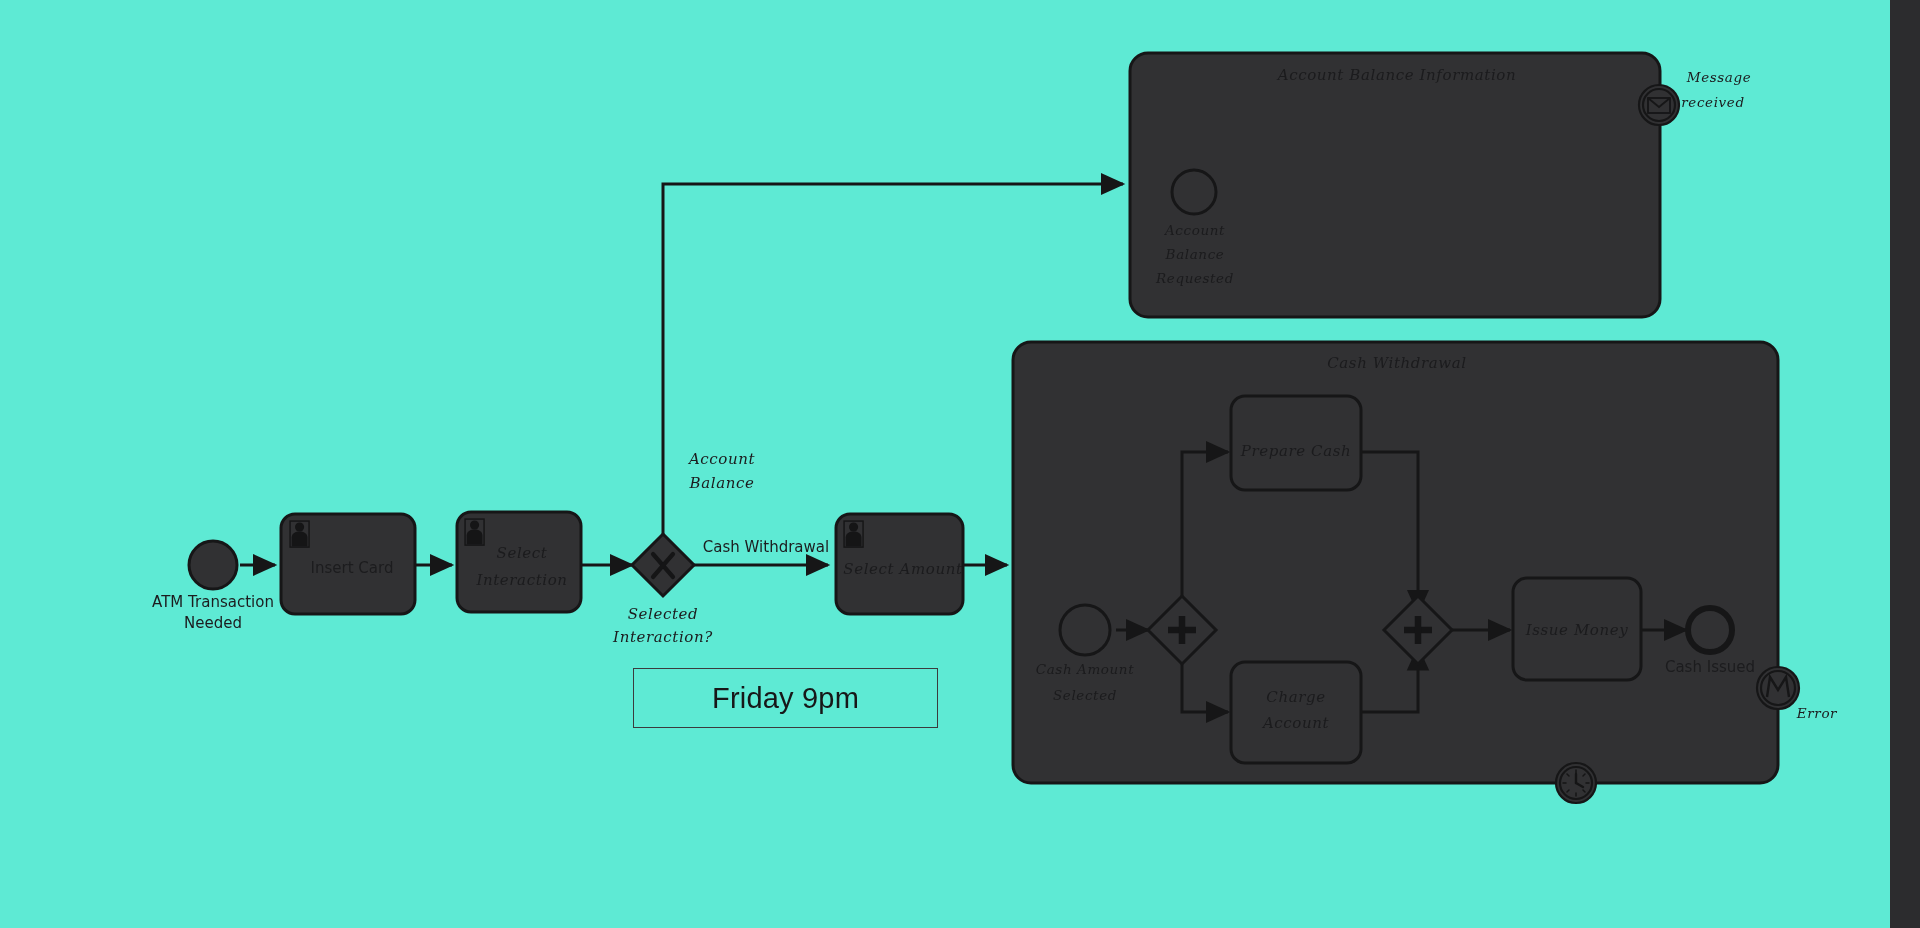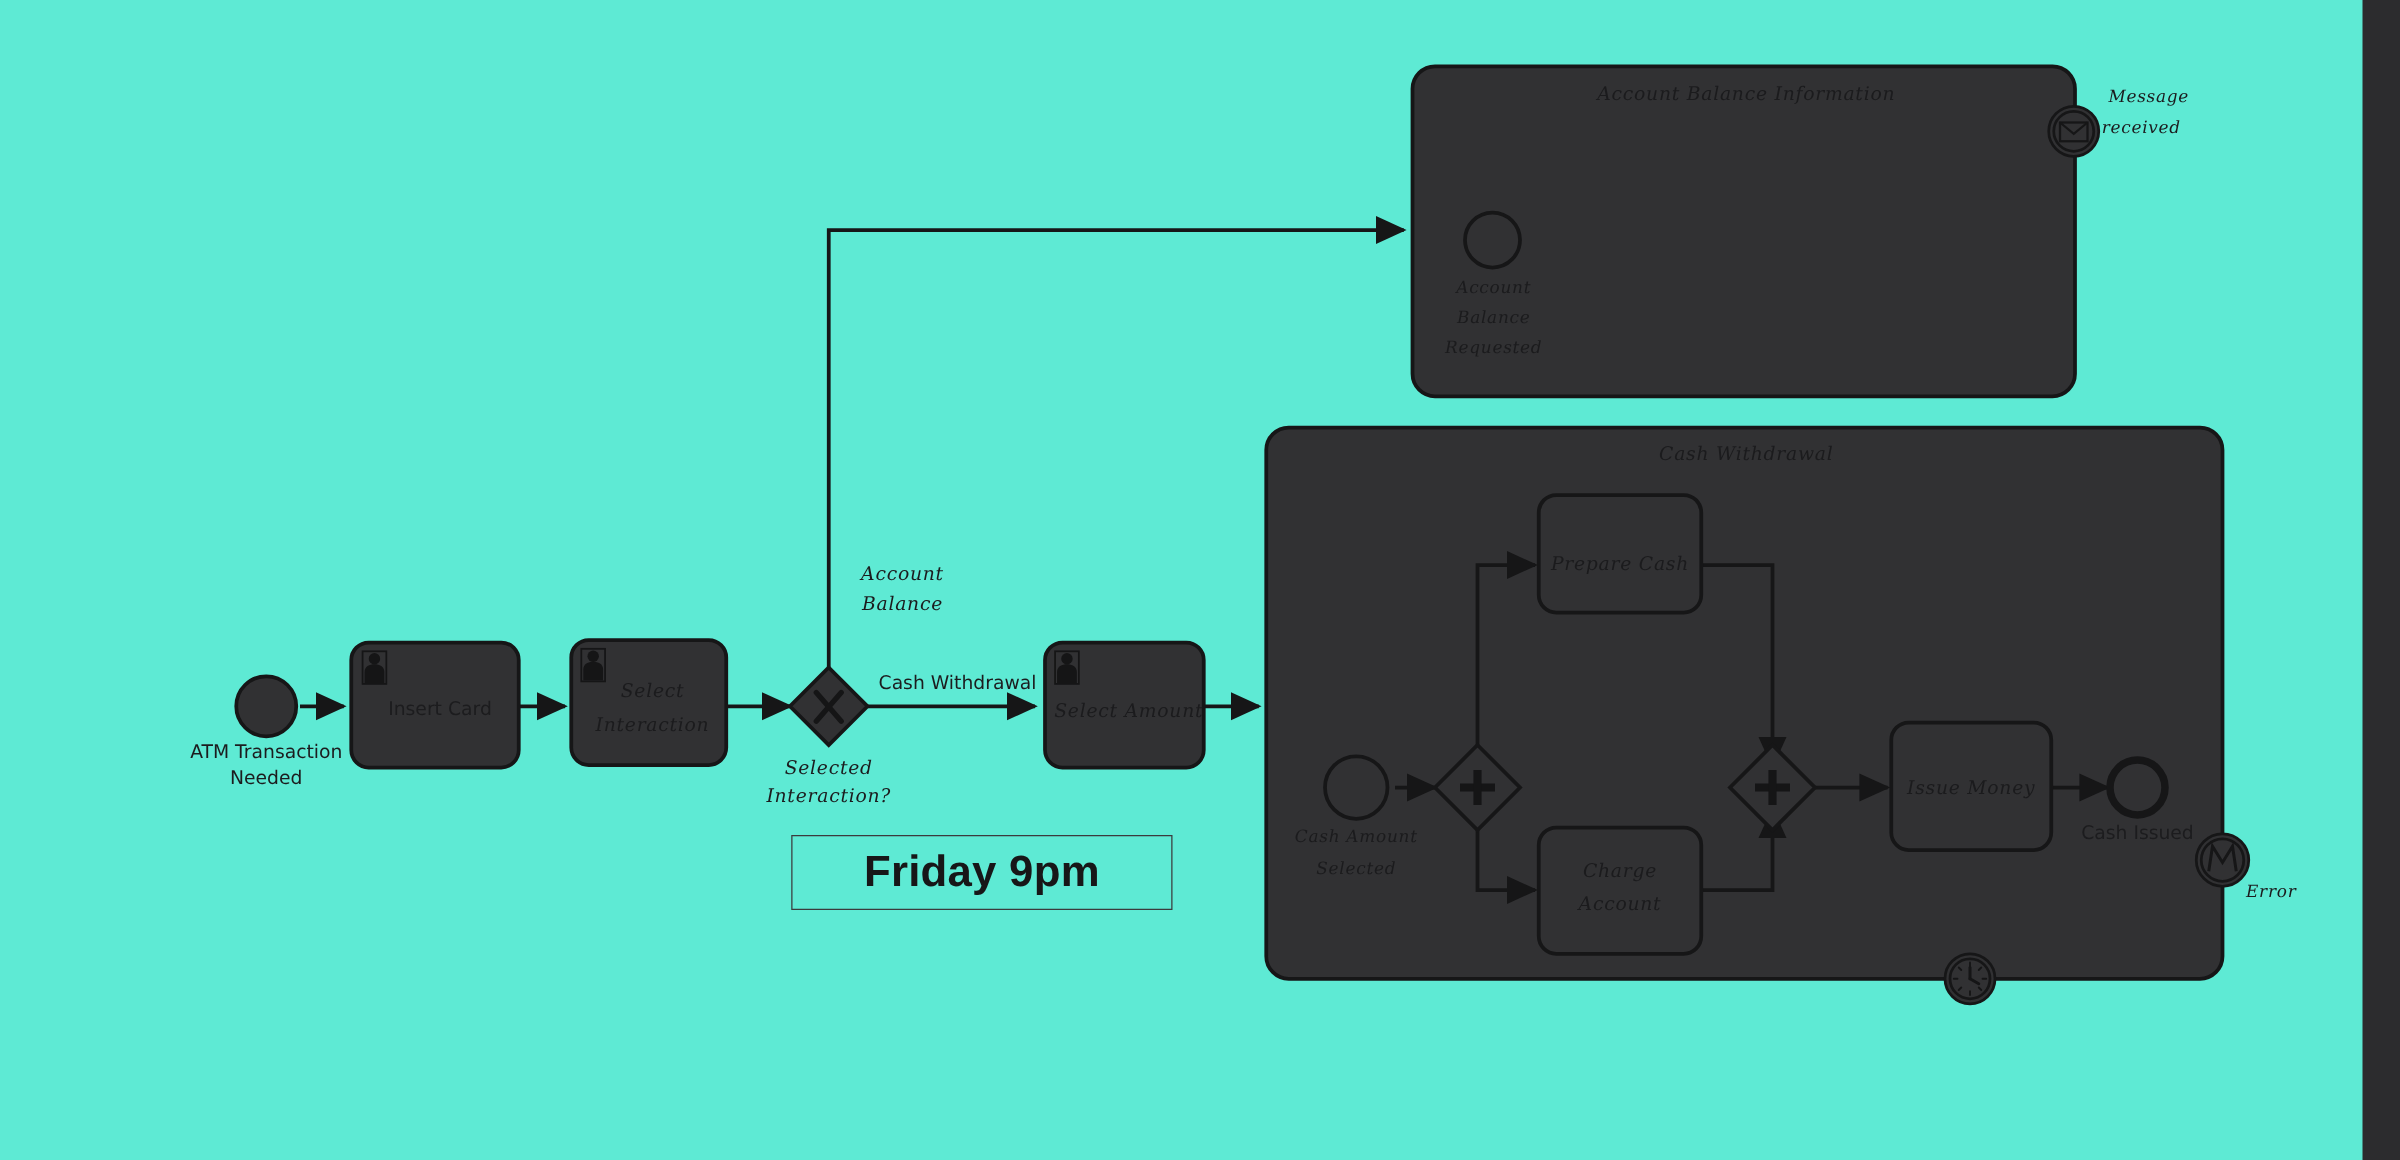--- a/index.html
+++ b/index.html
@@ -45,22 +45,22 @@
   .icon-stroke { fill: #151516; }
   #timebox {
     position: absolute;
     left: 633px; top: 668px;
     width: 305px; height: 60px;
     border: 1px solid #3b3b3d;
     display: flex; align-items: center; justify-content: center;
   }
   #timebox span {
     font-family: "Liberation Sans", sans-serif;
-    font-size: 35px;
-    font-weight: bold;
+    font-size: 29px;
+    font-weight: normal;
     color: #171718;
     letter-spacing: 0.2px;
   }
 </style>
 </head>
 <body>
 
 <div id="canvas">
 
   <div id="edge-band"></div>

